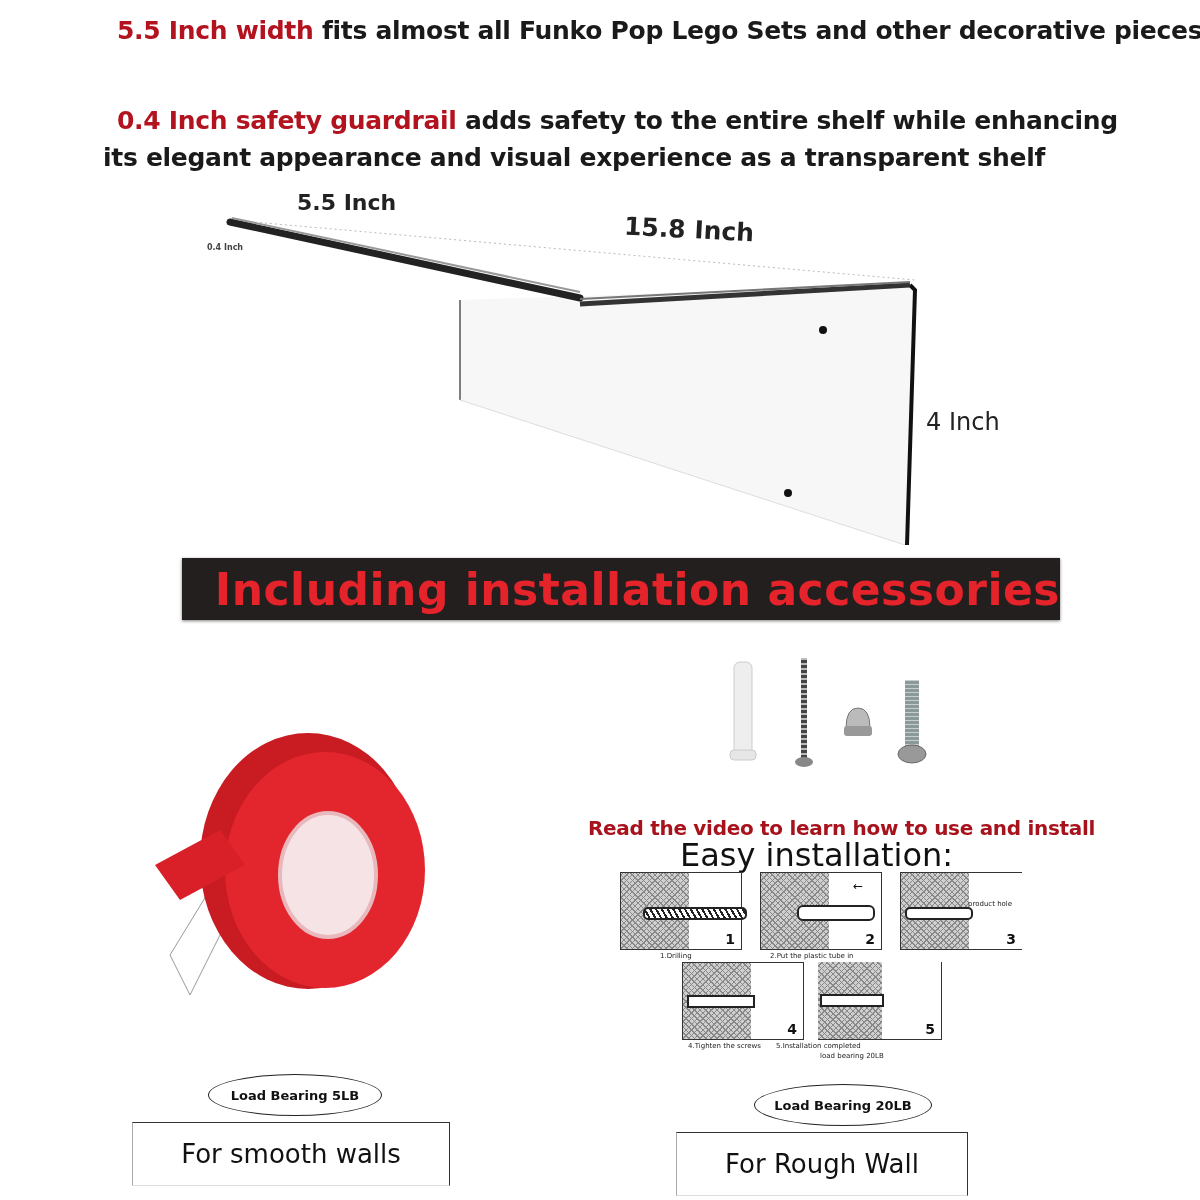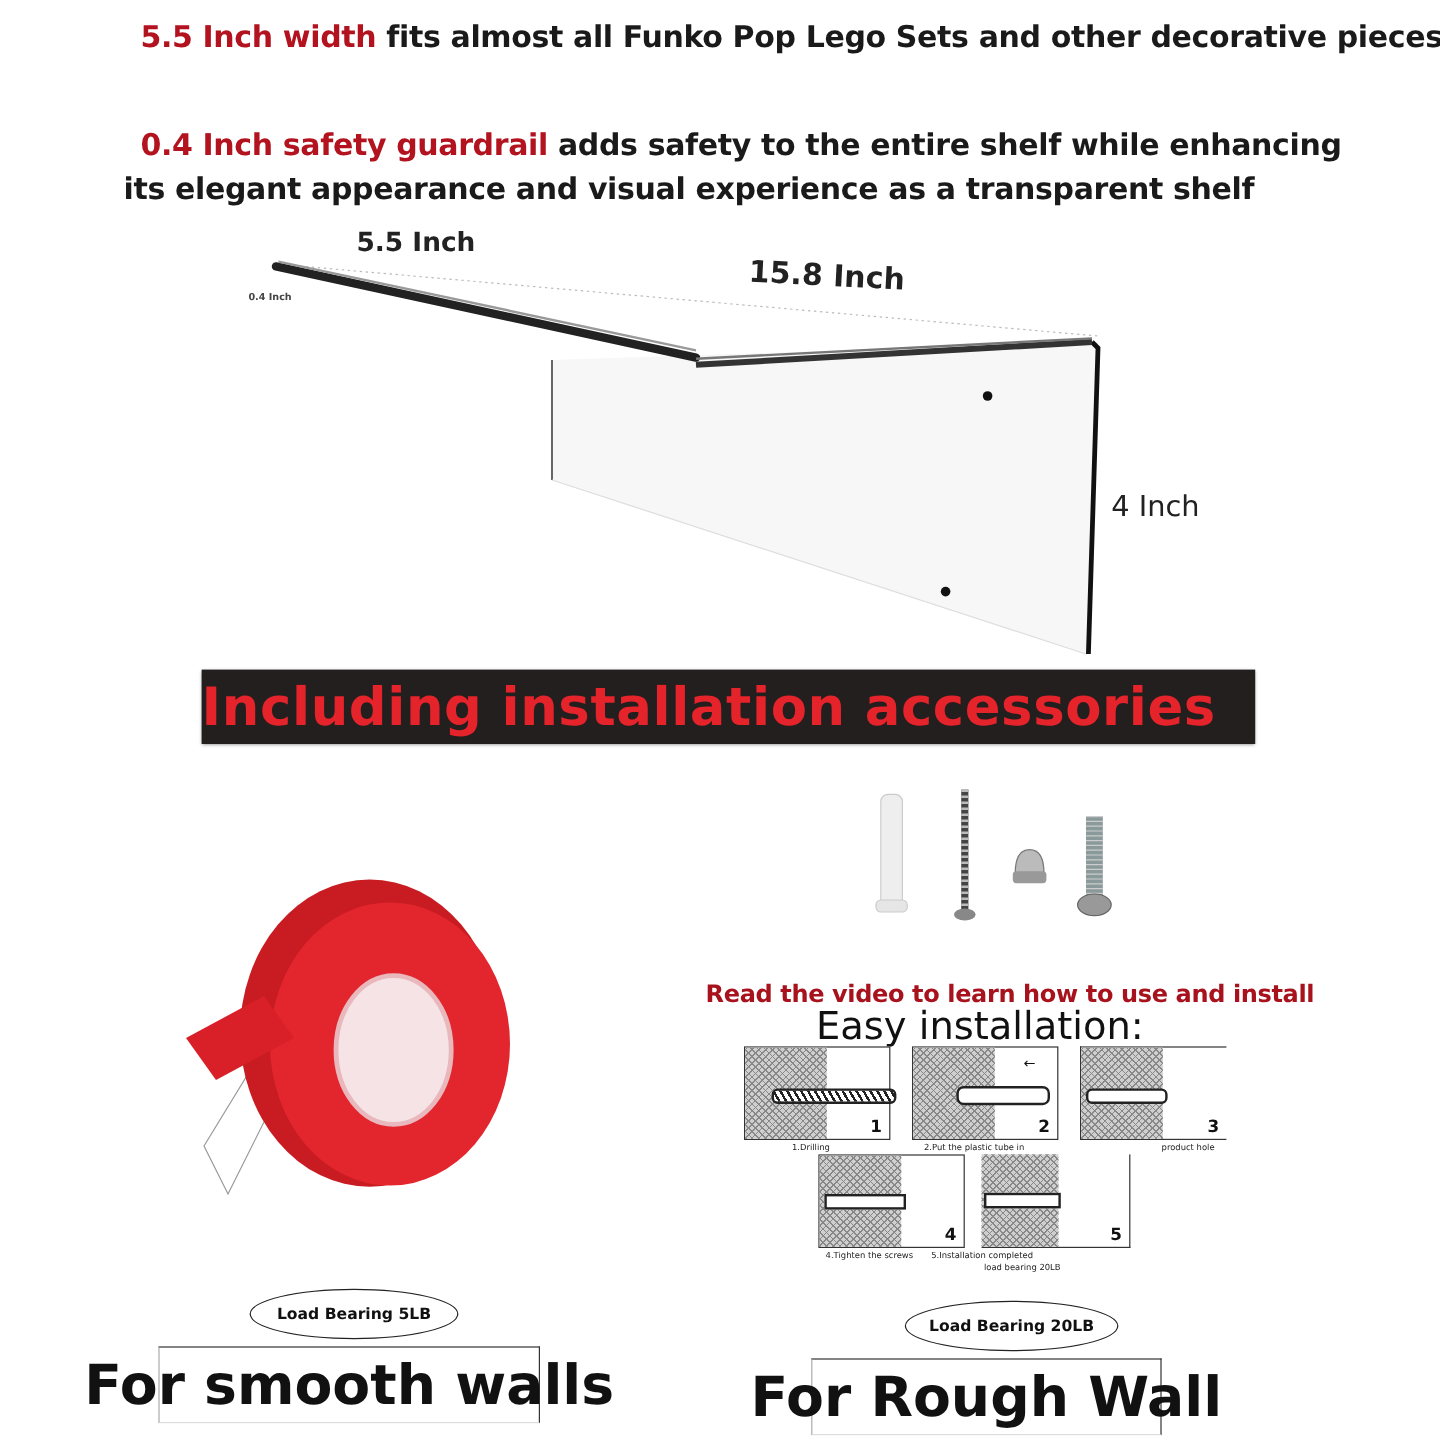--- a/index.html
+++ b/index.html
@@ -7,43 +7,43 @@
          font-family: "DejaVu Sans", sans-serif; color: #111; }
   .abs { position: absolute; }
 
   .feature-line { font-size: 25px; font-weight: bold; letter-spacing: -0.3px;
                   white-space: nowrap; line-height: 36px; color: #1a1a1a; }
   .red { color: #b3121f; margin-left: 14px; }
 
   .dim { font-weight: bold; color: #222; white-space: nowrap; }
   .dim-small { font-size: 8px; color: #444; }
 
-  .banner { left: 168px; top: 558px; width: 878px; height: 62px; background: #231f1f;
+  .banner { left: 182px; top: 558px; width: 878px; height: 62px; background: #231f1f;
             box-shadow: 0 1px 3px rgba(0,0,0,.5); display: flex; align-items: center;
-            justify-content: flex-start; }
+            justify-content: flex-end; }
   .banner span { color: #e5232b; font-size: 44px; font-weight: bold; letter-spacing: 0.5px;
                  white-space: nowrap; }
 
   .read-video { left: 588px; top: 816px; font-size: 20px; font-weight: bold; color: #a7121c;
                 white-space: nowrap; letter-spacing: -0.3px; }
   .easy { left: 680px; top: 836px; font-size: 32px; color: #111; white-space: nowrap; }
 
   .step { position: absolute; border: 1.5px solid #333; background: #fff; box-sizing: border-box; }
   .hatch { position: absolute; top: 0; bottom: 0; left: 0;
            background-color: #cfcfcf;
            background-image: repeating-linear-gradient(45deg, #888 0 1px, transparent 1px 4px),
                              repeating-linear-gradient(-45deg, #888 0 1px, transparent 1px 4px); }
   .step-num { position: absolute; right: 6px; bottom: 2px; font-size: 14px; font-weight: bold; }
   .step-cap { position: absolute; font-size: 7px; font-weight: normal; color: #222; white-space: nowrap; }
 
   .oval { border: 1.5px solid #222; border-radius: 50%; display: flex; align-items: center;
           justify-content: center; font-size: 13px; font-weight: bold; white-space: nowrap; }
   .wall-box { border: 1.5px solid #333; border-left-color: #aaa; border-bottom-color: #ddd;
               display: flex; align-items: center; justify-content: center;
-              font-size: 46px; font-weight: bold; white-space: nowrap; box-sizing: border-box; }
+              font-size: 26px; font-weight: normal; white-space: nowrap; box-sizing: border-box; }
 </style>
 </head>
 <body>
 
 <div class="abs feature-line" style="left:103px; top:13px;">
   <span class="red">5.5 Inch width</span><span> fits almost all Funko Pop Lego Sets and other decorative pieces</span>
 </div>
 <div class="abs feature-line" style="left:103px; top:103px;">
   <span class="red">0.4 Inch safety guardrail</span><span> adds safety to the entire shelf while enhancing</span>
 </div>
@@ -122,21 +122,21 @@
   <span class="abs" style="left:92px; top:6px; font-size:12px;">←</span>
   <span class="step-num">2</span>
 </div>
 <div class="step-cap" style="left:770px; top:952px;">2.Put the plastic tube in</div>
 
 <div class="step" style="left:900px; top:872px; width:122px; height:78px; border-right:none;">
   <div class="hatch" style="width:68px;"></div>
   <div class="abs" style="left:4px; top:34px; width:64px; height:9px; border:2px solid #222; border-radius:5px; background:#fff;"></div>
   <span class="step-num">3</span>
 </div>
-<div class="step-cap" style="left:968px; top:952px;">product hole</div>
+<div class="step-cap" style="left:968px; top:900px;">product hole</div>
 
 <div class="step" style="left:682px; top:962px; width:122px; height:78px;">
   <div class="hatch" style="width:68px;"></div>
   <div class="abs" style="left:4px; top:32px; width:64px; height:9px; border:2px solid #222; background:#fff;"></div>
   <span class="step-num">4</span>
 </div>
 <div class="step-cap" style="left:688px; top:1042px;">4.Tighten the screws</div>
 
 <div class="step" style="left:818px; top:962px; width:124px; height:78px; border-top:none; border-left:none;">
   <div class="hatch" style="width:64px;"></div>

